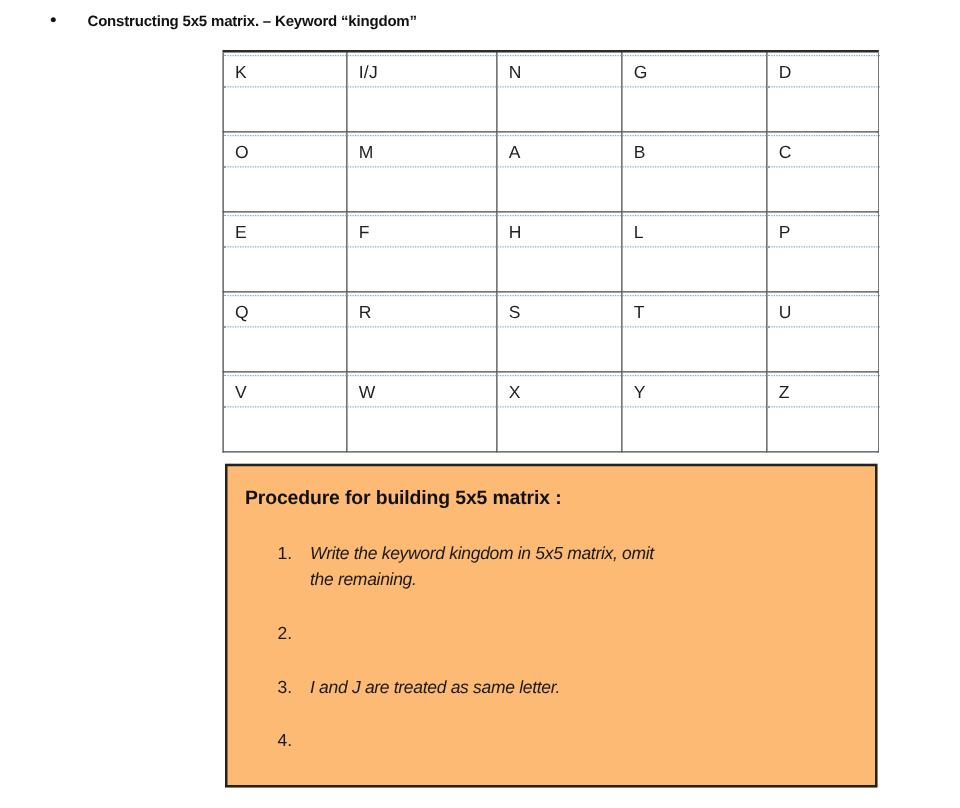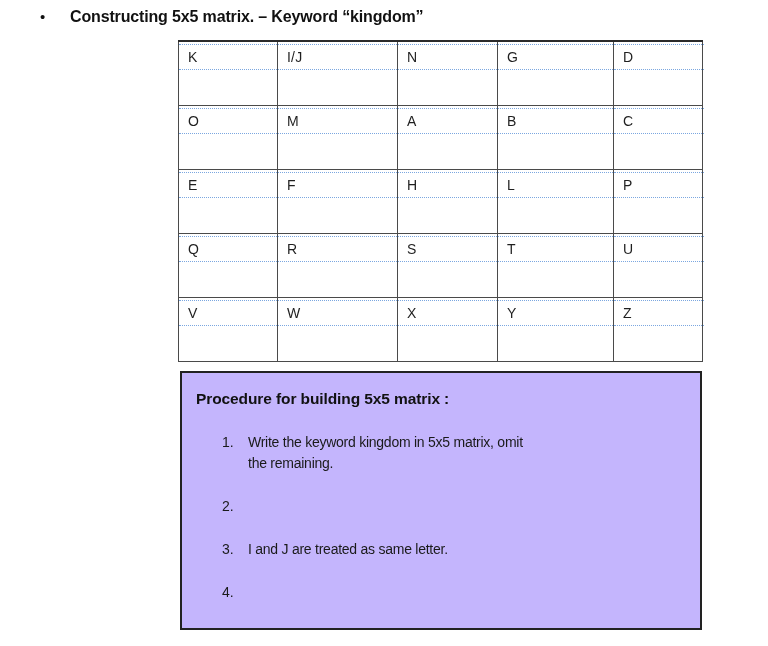--- a/index.html
+++ b/index.html
@@ -32,21 +32,21 @@
     width: 34px;
     flex: 0 0 34px;
     font-size: 15px;
     line-height: 22px;
     color: #111111;
     text-align: left;
     padding-left: 4px;
     box-sizing: border-box;
   }
   .bullet-text {
-    font-size: 16px;
+    font-size: 12px;
     line-height: 22px;
     font-weight: bold;
     letter-spacing: -0.15px;
     color: #111111;
     white-space: nowrap;
   }
 
   
   .matrix-table {
     position: absolute;
@@ -105,21 +105,21 @@
 
   
   .procedure-box {
     position: absolute;
     left: 180px;
     top: 371px;
     width: 522px;
     height: 259px;
     box-sizing: border-box;
     border: 2px solid #222222;
-    background: #c4b5fd;
+    background: #fdba74;
   }
   .procedure-title {
     margin: 16px 0 0 14px;
     font-size: 15.5px;
     font-weight: bold;
     letter-spacing: -0.1px;
     color: #111111;
     line-height: 20px;
   }
   .procedure-list {
@@ -140,20 +140,21 @@
     font-size: 14px;
     line-height: 21px;
     color: #1a1a1a;
   }
   .item-text {
     font-size: 14px;
     line-height: 21px;
     color: #1a1a1a;
     letter-spacing: -0.25px;
     max-width: 420px;
+    font-style: italic;
   }
   .item-text .ln { display: block; white-space: nowrap; }
 </style>
 </head>
 <body>
 
 <div class="bullet-line">
   <span class="bullet-marker">•</span>
   <span class="bullet-text">Constructing 5x5 matrix. – Keyword “kingdom”</span>
 </div>

